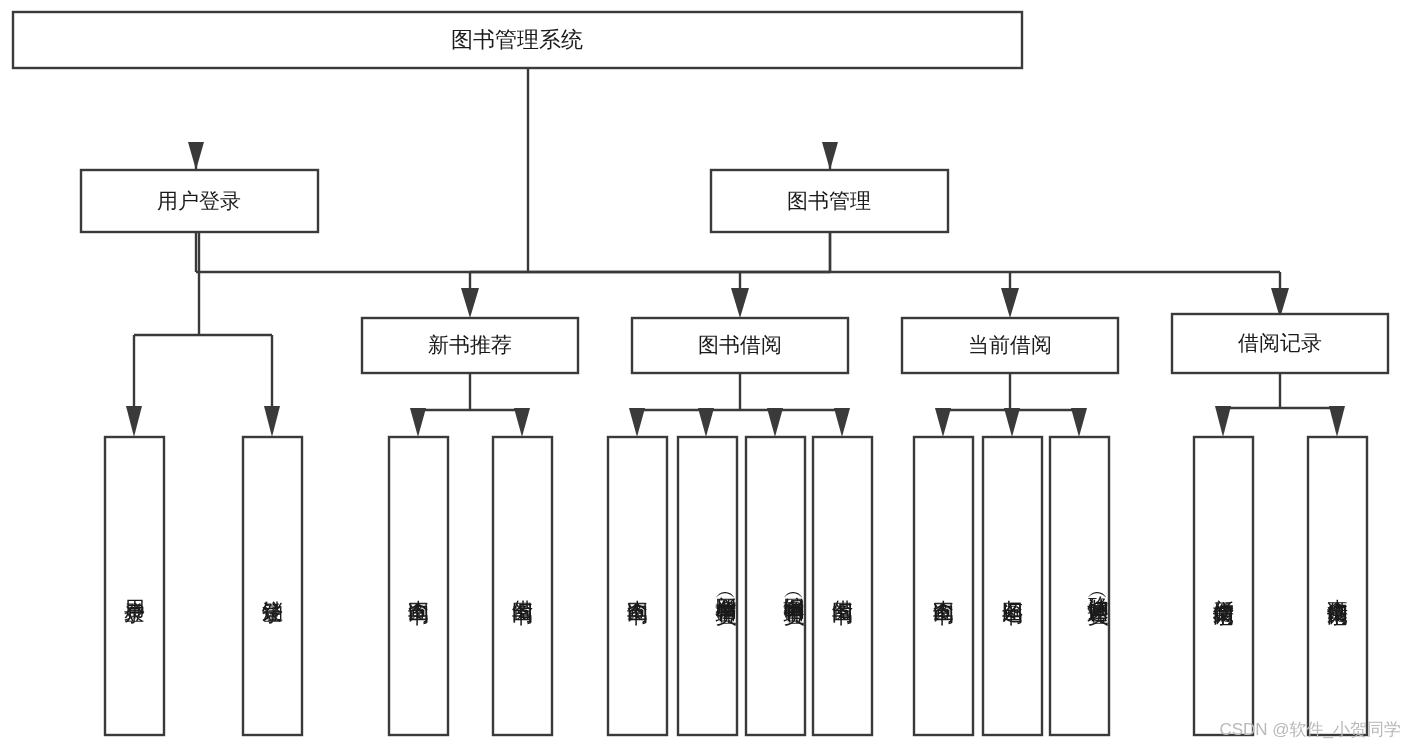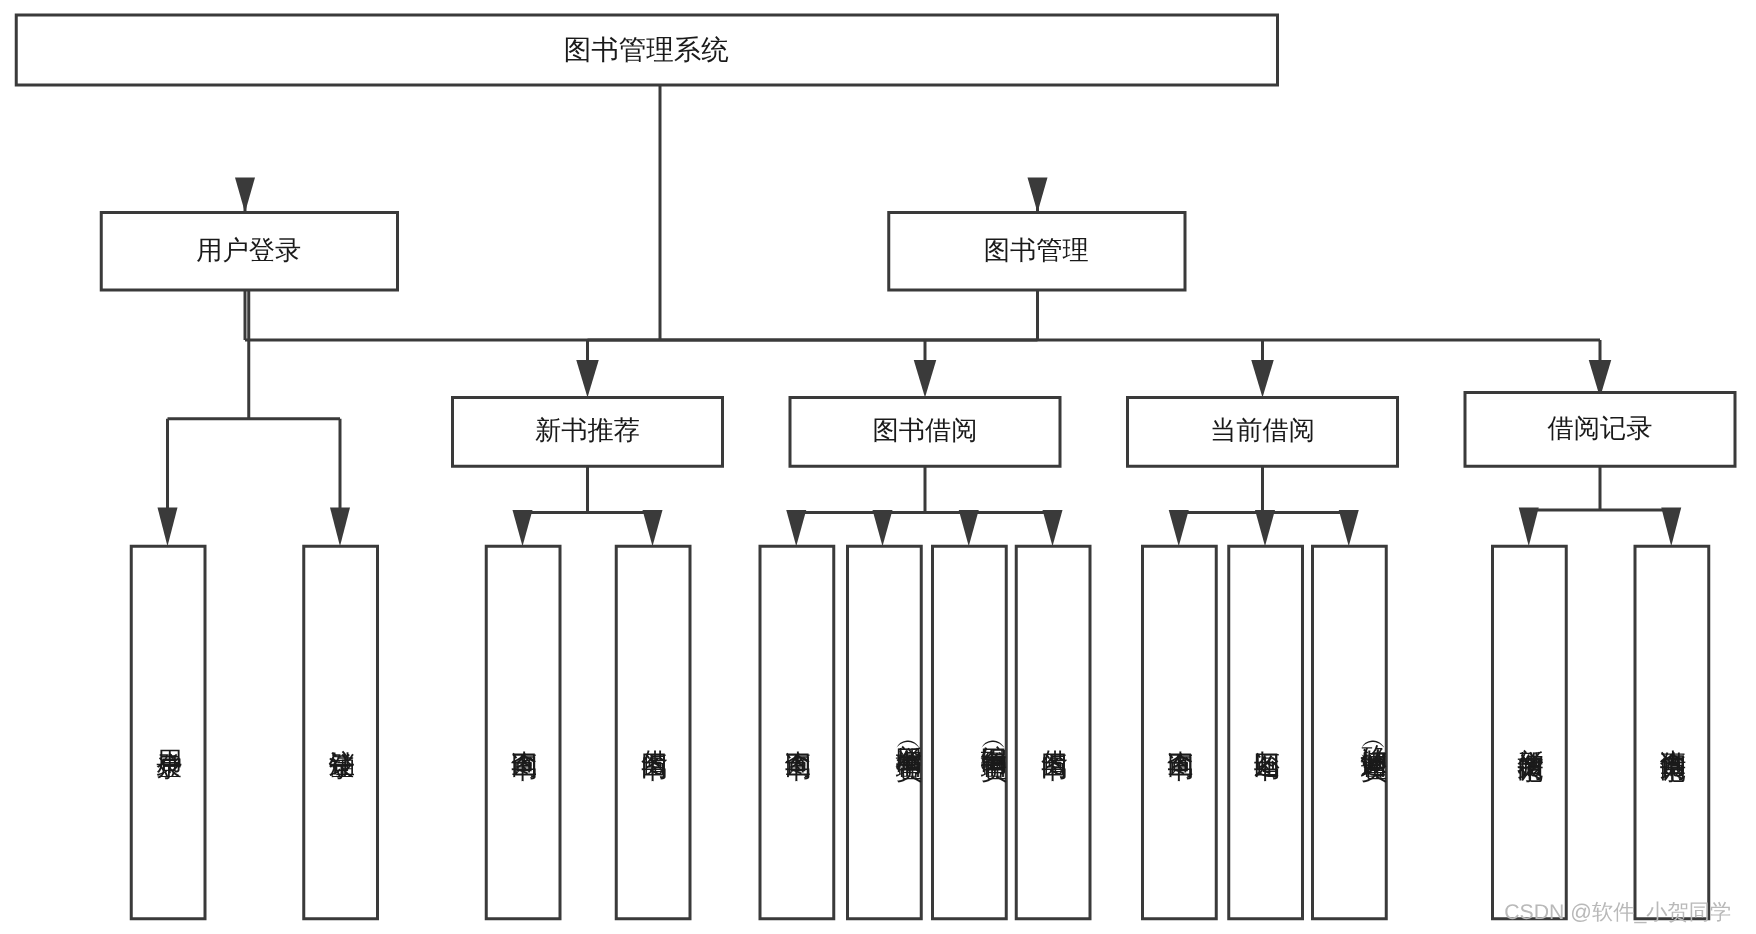--- a/index.html
+++ b/index.html
@@ -56,21 +56,21 @@
     stroke: #3a3a3a;
     stroke-width: 2.4;
     fill: none;
     stroke-linecap: butt;
   }
   .arrowhead {
     fill: #3a3a3a;
   }
   .watermark {
     position: absolute;
-    right: 20px;
+    right: 4px;
     bottom: 6px;
     font-family: "Liberation Sans", "DejaVu Sans", sans-serif;
     font-size: 17px;
     color: #b9b9b9;
     white-space: nowrap;
     pointer-events: none;
   }
 </style>
 </head>
 <body>

